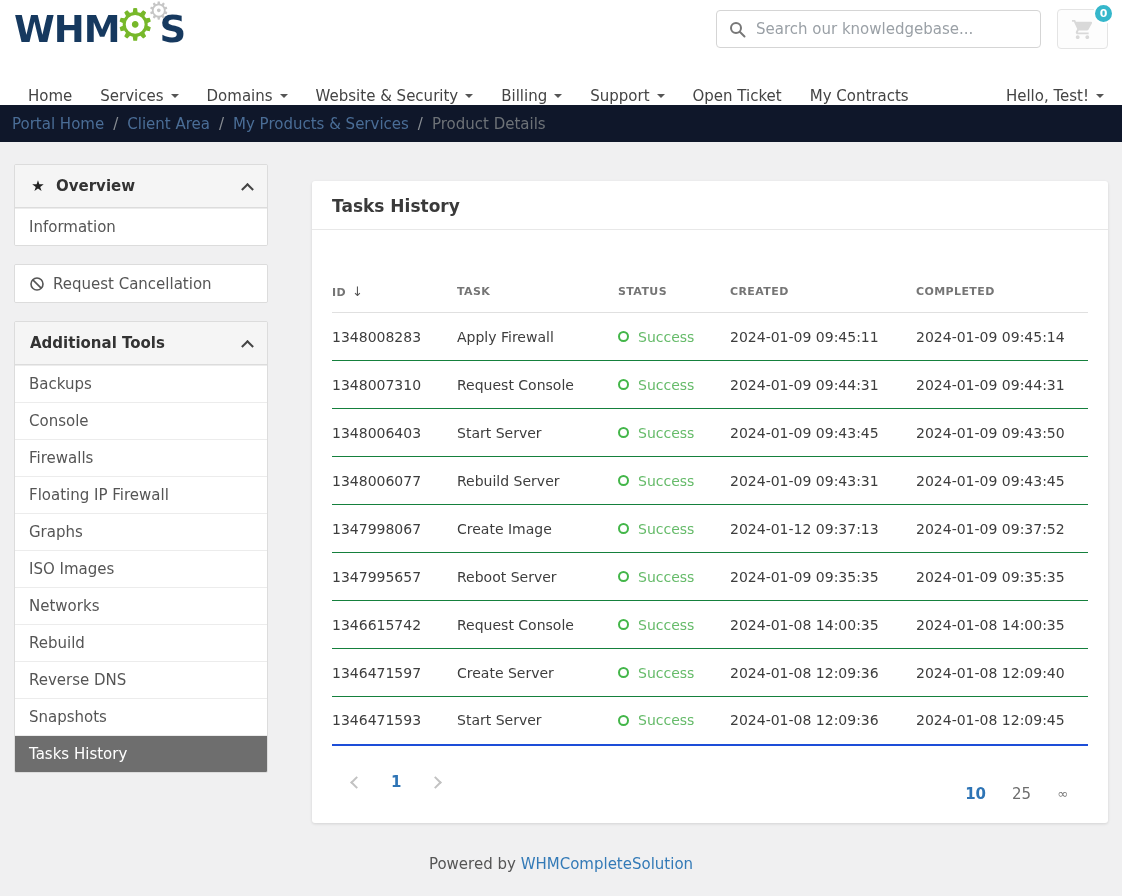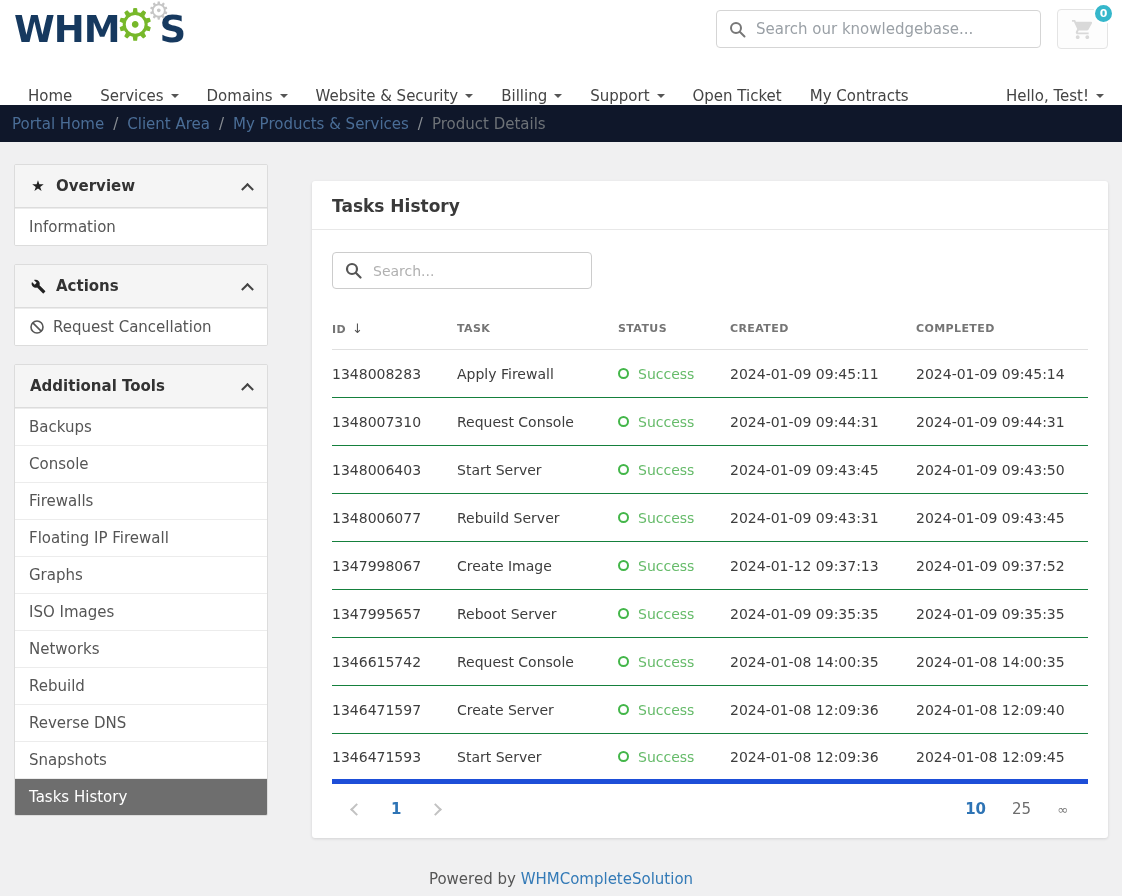--- a/index.html
+++ b/index.html
@@ -131,40 +131,40 @@
   table.data th {
     text-align: left; font-size: 11px; font-weight: bold; color: #757575;
     letter-spacing: .4px; padding: 12px 0 13px 0; cursor: pointer;
     border-bottom: 1px solid #e0e0e0;
   }
   table.data th .sort-arrow { font-size: 13px; margin-left: 6px; color: #555; font-weight: normal; }
   table.data td {
     font-size: 14px; color: #3d3d3d; height: 48px; padding: 0;
     border-bottom: 1px solid #15803d;
   }
-  table.data tr:last-child td { border-bottom: 5px solid #1d4ed8; }
+  table.data tr:last-child td { border-bottom: 2px solid #1d4ed8; }
   .col-id { width: 125px; } .col-task { width: 161px; } .col-status { width: 112px; } .col-created { width: 186px; } .col-completed { width: auto; }
   .status-cell { display: flex; align-items: center; }
   .status-ring {
     width: 11px; height: 11px; border-radius: 50%;
     border: 2.5px solid #43b649; margin-right: 9px; flex: none;
   }
   .status-text { color: #66bb6a; }
   
   .pagination {
     display: flex; align-items: center; justify-content: space-between;
     padding: 16px 20px 20px 20px; margin-top: 0;
   }
   .pg-left { display: flex; align-items: center; gap: 30px; }
   .pg-chev { width: 9px; height: 9px; cursor: pointer; }
   .pg-chev.prev { border-left: 2px solid #c2c2c2; border-bottom: 2px solid #c2c2c2; transform: rotate(45deg); }
   .pg-chev.next { border-right: 2px solid #c2c2c2; border-bottom: 2px solid #c2c2c2; transform: rotate(-45deg); }
   .pg-page { font-size: 15px; color: #2e74b5; font-weight: bold; cursor: pointer; }
   .pg-sizes { display: flex; align-items: center; gap: 26px; }
-  .pg-size { font-size: 15px; color: #6d6d6d; cursor: pointer; }
+  .pg-size { font-size: 15px; color: #6d6d6d; cursor: pointer; margin-top: 23px; }
   .pg-size.active { color: #2e74b5; font-weight: bold; }
   .pg-size.inf { font-size: 13px; color: #7a7a7a; }
   
   .footer { text-align: center; padding: 32px 0 20px 0; font-size: 15px; color: #555; }
   .footer a { color: #337ab7; text-decoration: none; cursor: pointer; }
 </style>
 </head>
 <body>
 
 <header class="topbar">
@@ -253,29 +253,20 @@
             <span style="font-size:15px;line-height:1">★</span>
           </span>
           <span>Overview</span>
           <span class="chev-up"></span>
         </div>
         <div class="side-item">
           <span>Information</span>
         </div>
       </div>
       <div class="side-panel">
-        <div class="side-head">
-          <span class="head-icon">
-            <svg width="15" height="15" viewBox="0 0 24 24" fill="#222">
-              <path d="M22.7 19l-9.1-9.1c.9-2.3.4-5-1.5-6.9-2-2-5-2.4-7.4-1.3L9 6 6 9 1.6 4.7C.4 7.1.9 10.1 2.9 12.1c1.9 1.9 4.6 2.4 6.9 1.5l9.1 9.1c.4.4 1 .4 1.4 0l2.3-2.3c.5-.4.5-1.1.1-1.4z"></path>
-            </svg>
-          </span>
-          <span>Actions</span>
-          <span class="chev-up"></span>
-        </div>
         <div class="side-item">
           <span class="item-icon">
             <svg width="16" height="16" viewBox="0 0 24 24">
               <circle cx="12" cy="12" r="9" fill="none" stroke="#555" stroke-width="2.4"></circle>
               <line x1="5.8" y1="5.8" x2="18.2" y2="18.2" stroke="#555" stroke-width="2.4"></line>
             </svg>
           </span>
           <span>Request Cancellation</span>
         </div>
       </div>
@@ -317,29 +308,20 @@
         <div class="side-item active">
           <span>Tasks History</span>
         </div>
       </div>
     </aside>
 
   <div class="main-col">
     <div class="panel">
       <div class="panel-title">Tasks History</div>
       <div class="panel-body">
-        <div class="tbl-search">
-          <span style="display:inline-flex">
-            <svg width="17" height="17" viewBox="0 0 17 17">
-                <circle cx="7" cy="7" r="5" fill="none" stroke="#555" stroke-width="2.2"></circle>
-                <line x1="11" y1="11" x2="15.5" y2="15.5" stroke="#555" stroke-width="2.2" stroke-linecap="round"></line>
-              </svg>
-          </span>
-          <input type="text" placeholder="Search..." style="">
-        </div>
 
         <table class="data">
           <thead>
               <tr>
                 <th class="col-id"><span>ID</span><span class="sort-arrow">↓</span></th>
                 <th class="col-task"><span>TASK</span></th>
                 <th class="col-status"><span>STATUS</span></th>
                 <th class="col-created"><span>CREATED</span></th>
                 <th class="col-completed"><span>COMPLETED</span></th>
               </tr>

